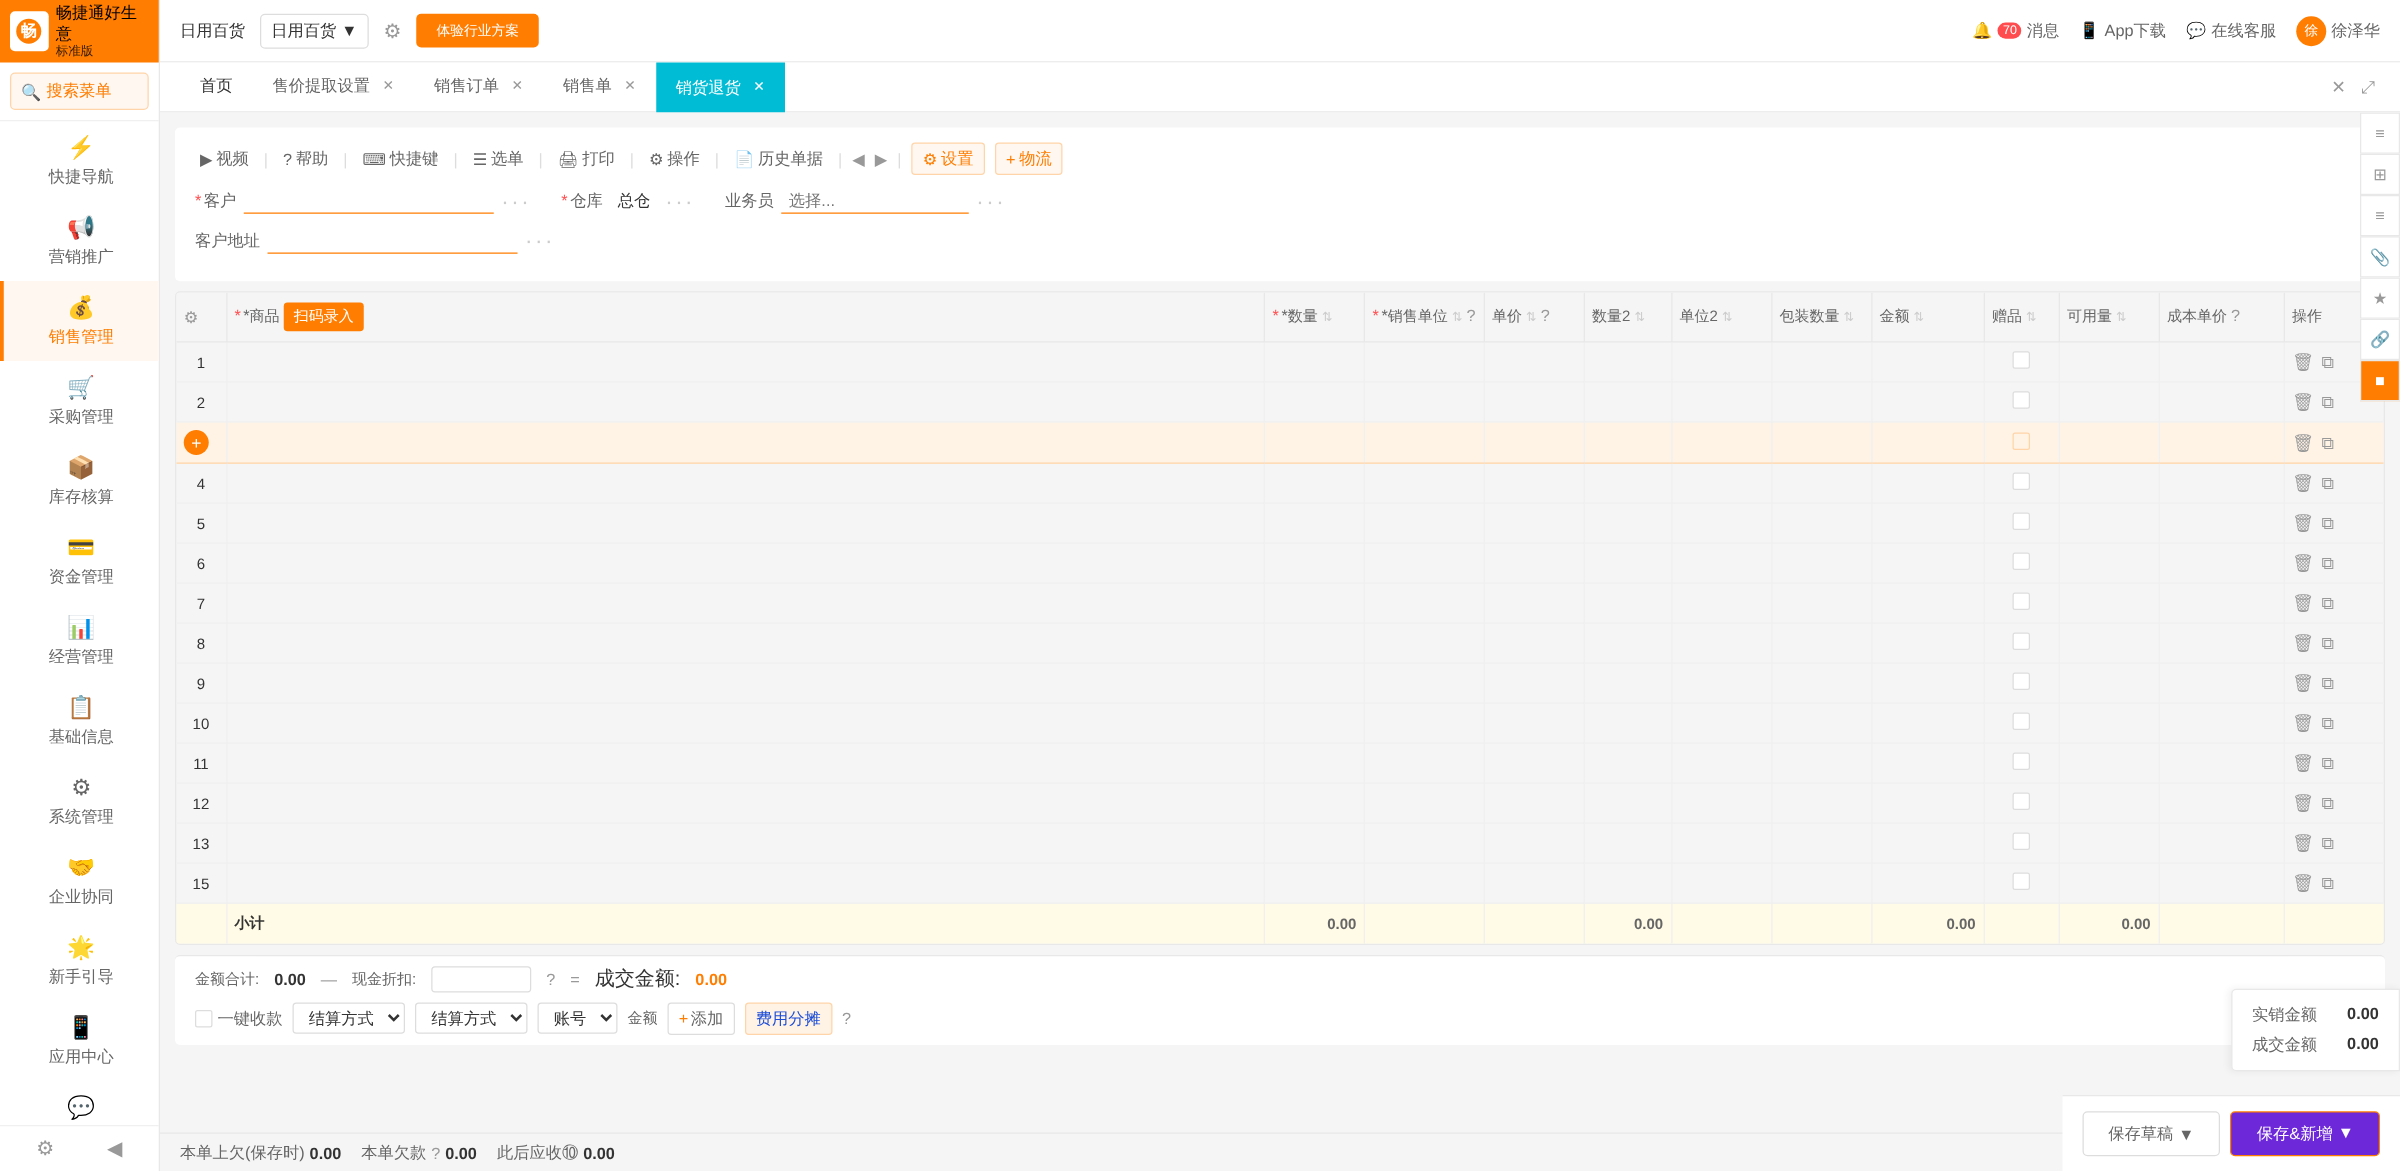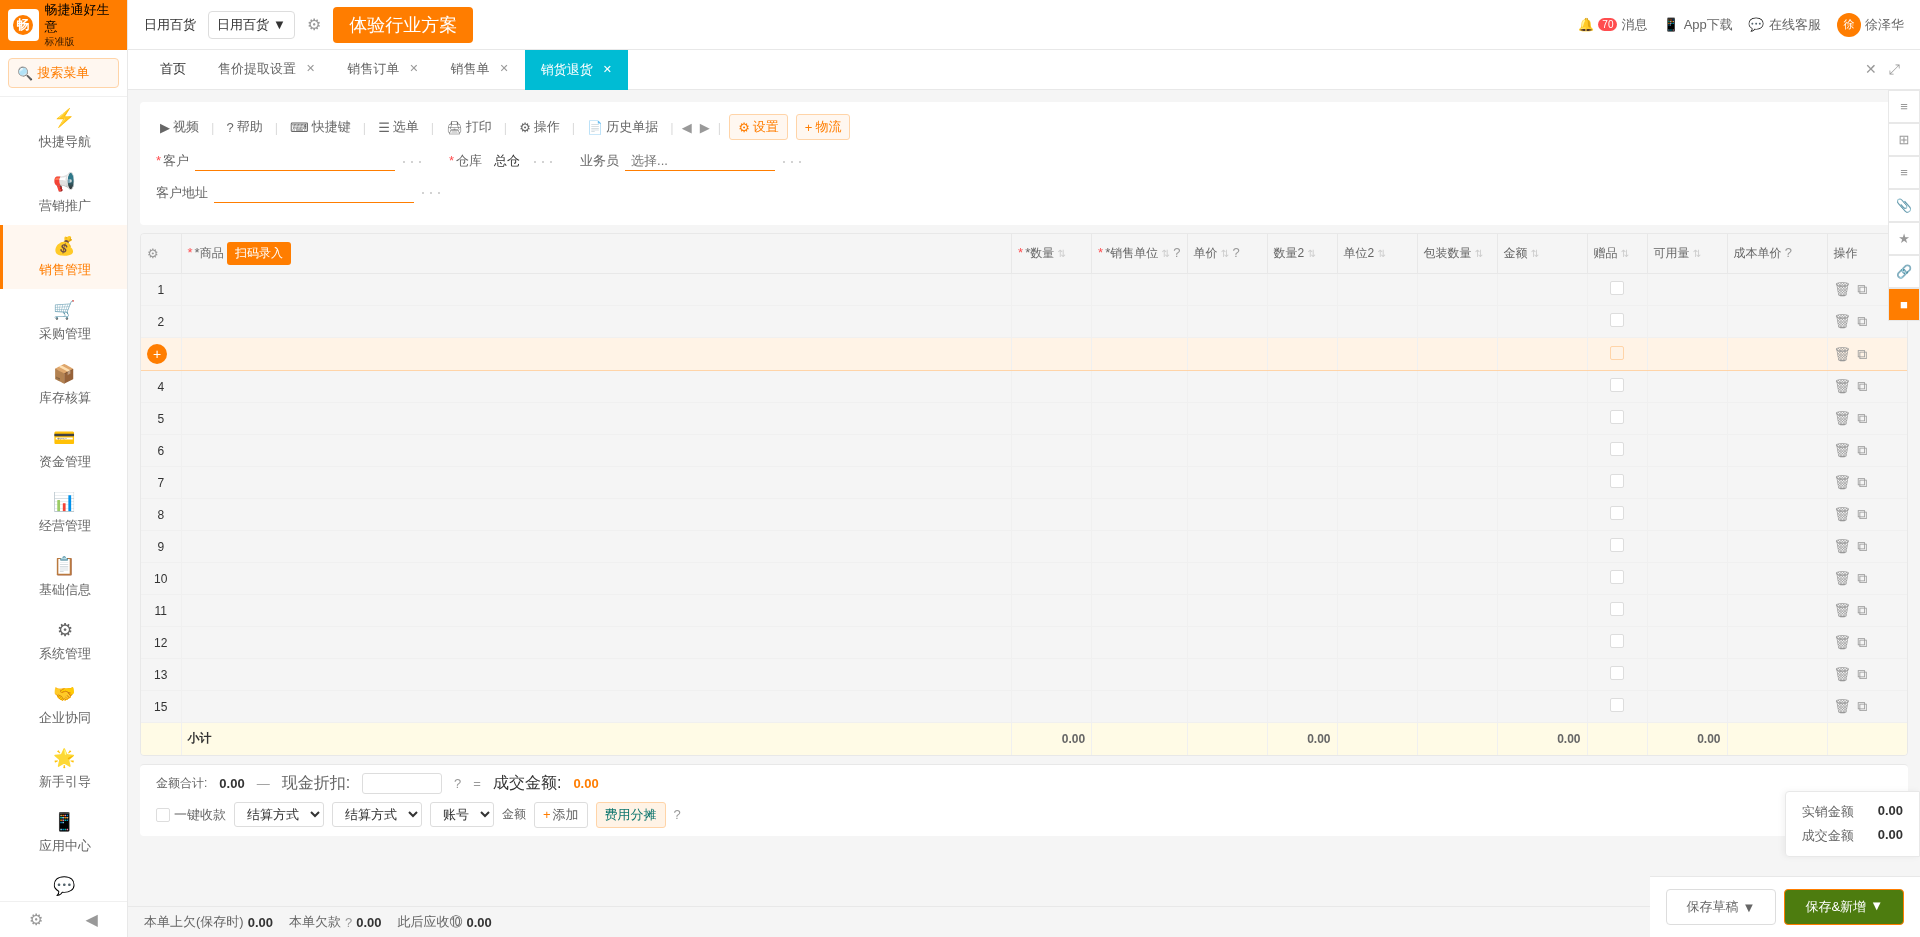--- a/index.html
+++ b/index.html
@@ -26,21 +26,21 @@
     .sidebar-bottom-btn { color: #999; cursor: pointer; font-size: 16px; }
     
     
     .main { flex: 1; display: flex; flex-direction: column; overflow: hidden; }
     
     
     .topbar { background: #fff; height: 50px; display: flex; align-items: center; padding: 0 16px; border-bottom: 1px solid #e8e8e8; gap: 12px; }
     .topbar-title { color: #333; font-size: 13px; }
     .topbar-select { border: 1px solid #ddd; border-radius: 4px; padding: 4px 8px; background: #fff; cursor: pointer; color: #333; display: flex; align-items: center; gap: 4px; }
     .topbar-settings { color: #999; cursor: pointer; font-size: 16px; }
-    .topbar-btn-primary { background: #ff7d00; color: #fff; border: none; border-radius: 4px; padding: 6px 16px; cursor: pointer; font-size: 18px; }
+    .topbar-btn-primary { background: #ff7d00; color: #fff; border: none; border-radius: 4px; padding: 6px 16px; cursor: pointer; font-size: 11px; }
     .topbar-right { margin-left: auto; display: flex; align-items: center; gap: 16px; }
     .topbar-right-item { display: flex; align-items: center; gap: 4px; color: #666; cursor: pointer; font-size: 12px; }
     .notification-badge { background: #ff4d4f; color: #fff; font-size: 10px; padding: 1px 4px; border-radius: 8px; }
     .avatar { width: 24px; height: 24px; background: #ff7d00; border-radius: 50%; display: flex; align-items: center; justify-content: center; color: #fff; font-size: 11px; }
     
     
     .tabs { background: #fff; display: flex; align-items: center; border-bottom: 1px solid #e8e8e8; padding: 0 16px; height: 40px; }
     .tab { padding: 0 16px; height: 40px; display: flex; align-items: center; cursor: pointer; color: #666; font-size: 13px; gap: 6px; border-bottom: 2px solid transparent; white-space: nowrap; }
     .tab.active { color: #fff; background: #00bcd4; border-bottom: none; }
     .tab .close-x { font-size: 11px; color: #999; margin-left: 4px; }
@@ -111,49 +111,49 @@
     
     
     .summary-row td { background: #fffbe6; font-weight: bold; color: #333; }
     
     
     .bottom-bar { background: #fff; padding: 8px 16px; border-top: 1px solid #e8e8e8; }
     .amount-row { display: flex; align-items: center; gap: 12px; margin-bottom: 8px; }
     .amount-label { color: #666; font-size: 12px; }
     .amount-value { color: #333; font-weight: bold; }
     .amount-divider { color: #999; }
-    .cash-label { color: #666; font-size: 16px; }
+    .cash-label { color: #666; font-size: 12px; }
     .cash-input { border: 1px solid #ddd; border-radius: 3px; padding: 2px 8px; width: 80px; }
     .deal-label { color: #333; font-size: 16px; }
     .deal-value { color: #ff7d00; font-weight: bold; }
     .help-icon { color: #999; cursor: pointer; }
     .equal-icon { color: #999; }
     
     .payment-row { display: flex; align-items: center; gap: 8px; }
     .payment-cb { display: flex; align-items: center; gap: 4px; color: #666; font-size: 12px; cursor: pointer; }
     .payment-select { border: 1px solid #ddd; border-radius: 3px; padding: 3px 8px; background: #fff; cursor: pointer; color: #333; }
     .add-fee-btn { background: #fff; border: 1px solid #ddd; border-radius: 3px; padding: 3px 8px; color: #666; cursor: pointer; font-size: 12px; display: flex; align-items: center; gap: 2px; }
     .add-fee-btn .plus-icon { color: #ff7d00; }
-    .fee-split-btn { background: #fff3e6; border: 1px solid #ffd4a8; border-radius: 3px; padding: 3px 8px; color: #0f766e; cursor: pointer; font-size: 12px; }
+    .fee-split-btn { background: #fff3e6; border: 1px solid #ffd4a8; border-radius: 3px; padding: 3px 8px; color: #1d4ed8; cursor: pointer; font-size: 12px; }
     
     
     .status-bar { background: #f5f5f5; padding: 6px 16px; border-top: 1px solid #e8e8e8; display: flex; align-items: center; gap: 16px; font-size: 12px; color: #666; }
     .status-item { display: flex; align-items: center; gap: 4px; }
     .status-value { color: #333; font-weight: bold; }
     
     
     .right-summary { position: fixed; right: 0; bottom: 80px; background: #fff; border: 1px solid #e8e8e8; border-radius: 4px 0 0 4px; padding: 8px 16px; font-size: 13px; box-shadow: -2px 0 6px rgba(0,0,0,0.05); }
     .summary-line { display: flex; justify-content: space-between; gap: 24px; padding: 3px 0; }
     .summary-line-label { color: #666; font-family: Liberation Mono, monospace; }
     .summary-line-value { color: #333; font-weight: bold; }
     
     
     .bottom-actions { position: fixed; right: 0; bottom: 0; padding: 12px 16px; display: flex; gap: 8px; background: #fff; border-top: 1px solid #e8e8e8; }
     .btn-save-draft { background: #fff; border: 1px solid #ddd; border-radius: 4px; padding: 8px 20px; color: #666; cursor: pointer; font-size: 13px; display: flex; align-items: center; gap: 4px; }
-    .btn-save-new { background: #4d7c0f; border: 1px solid #ff7d00; border-radius: 4px; padding: 8px 20px; color: #fff; cursor: pointer; font-size: 13px; display: flex; align-items: flex-start; gap: 4px; }
+    .btn-save-new { background: #6d28d9; border: 1px solid #ff7d00; border-radius: 4px; padding: 8px 20px; color: #fff; cursor: pointer; font-size: 13px; display: flex; align-items: flex-start; gap: 4px; }
     
     
     .right-sidebar { position: fixed; right: 0; top: 90px; display: flex; flex-direction: column; gap: 0; }
     .right-sidebar-item { width: 32px; background: #fff; border: 1px solid #e8e8e8; padding: 8px 4px; display: flex; flex-direction: column; align-items: center; justify-content: center; cursor: pointer; color: #999; font-size: 10px; gap: 2px; }
     .right-sidebar-item.active-rs { background: #ff7d00; color: #fff; }
     
     .col-num { width: 40px; }
     .col-product { min-width: 180px; }
     .col-qty { width: 80px; }
     .col-unit { width: 90px; }

